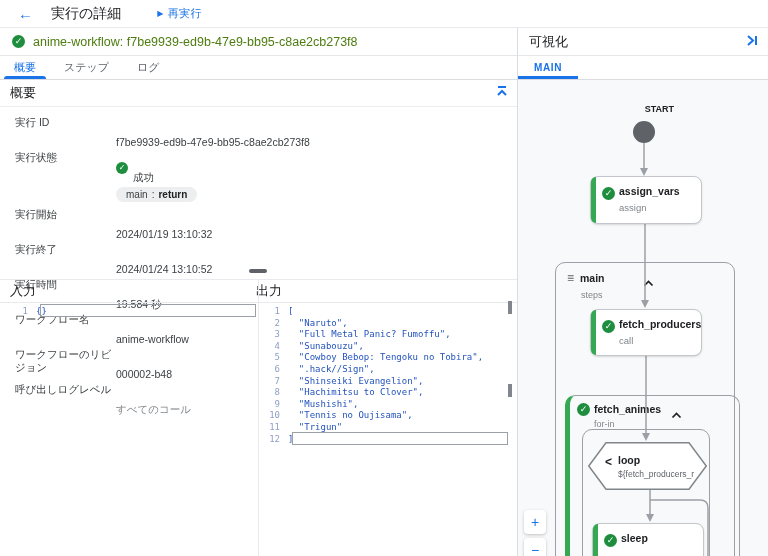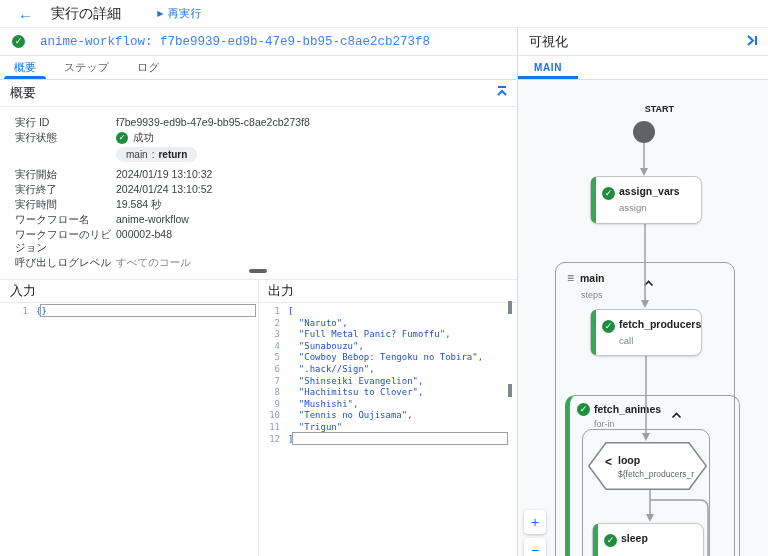--- a/index.html
+++ b/index.html
@@ -21,52 +21,52 @@
 
   
   .left { left:0; top:28px; width:517px; height:528px; background:#fff; }
 
   .titlerow { left:0; top:0; width:517px; height:28px; border-bottom:1px solid #e4e7ea;
     display:flex; align-items:center; }
   .chk { border-radius:50%; background:#1e8e3e; color:#fff; text-align:center;
     display:inline-block; flex:none; }
   .chk13 { width:13px; height:13px; font-size:9px; line-height:13px; }
   .titlerow .chk { margin-left:12px; }
-  .exec-title { font-size:12.5px; margin-left:15px; color:#3b82f6;font-family:Liberation Mono, monospace; }
+  .exec-title { font-size:12.5px; margin-left:8px; color:#4d7c0f; }
 
   .tabbar { left:0; top:28px; width:517px; height:24px; border-bottom:1px solid #dadce0;
     display:flex; align-items:center; }
   .tab { font-size:11px; color:#5f6368; padding:0 14px; height:100%;
     display:flex; align-items:center; position:relative; cursor:pointer; }
   .tab.active { color:#1a73e8; font-weight:500; }
   .tab.active:after { content:""; position:absolute; left:4px; right:4px; bottom:0;
     height:3px; background:#1a73e8; border-radius:3px 3px 0 0; }
 
   .sechead { left:0; top:52px; width:517px; height:27px; border-bottom:1px solid #ebedf0;
     display:flex; align-items:center; justify-content:space-between; }
   .sechead-title { font-size:13px; margin-left:10px; }
   .collapse-ic { margin-right:8px; cursor:pointer; }
 
   .fields { left:15px; top:88px; width:470px; font-size:10.5px; line-height:13px; }
   .frow { display:flex; margin-bottom:2px; }
   .flabel { width:101px; flex:none; color:#3c4043; }
-  .fvalue { color:#3c4043; }
+  .fvalue { color:#3c4043;margin-top:20px; }
   .fvalue.dim { color:#80868b;text-align:right; }
   .statusline { display:flex; align-items:center; gap:5px; }
   .statusline .chk { width:12px; height:12px; font-size:8px; line-height:12px; }
   .chip { display:inline-flex; align-items:center; background:#eceef0; border-radius:9px;
     height:15px; padding:0 10px; font-size:10px; color:#3c4043; margin-top:3px; gap:4px; }
   .chip b { color:#202124; }
 
   .splitter-line { left:0; top:251px; width:517px; height:1px; background:#e8eaed; }
   .drag-handle { left:249px; top:241px; width:18px; height:4px; background:#5f6368;
     border-radius:2px; cursor:row-resize; }
   .io-head { top:251px; height:23px; display:flex; align-items:center; font-size:13px; }
   .io-head.in { left:10px; }
-  .io-head.out { left:268px;text-align:right; }
+  .io-head.out { left:256px;text-align:right; }
   .io-topline { left:0; top:274px; width:517px; height:1px; background:#e8eaed; }
   .io-vline { left:258px; top:251px; width:1px; height:277px; background:#e8eaed; }
 
   .code { font-family:"DejaVu Sans Mono","Liberation Mono",monospace; font-size:9px; }
   .crow { display:flex; height:11.6px; line-height:11.6px; white-space:pre; }
   .cnum { color:#8fa0c6; text-align:right; flex:none; }
   .ctext { color:#2353be; }
   .input-code { left:0; top:278px; width:256px; }
   .input-code .cnum { width:36px; padding-right:8px; }
   .output-code { left:259px; top:278px; width:256px; }

